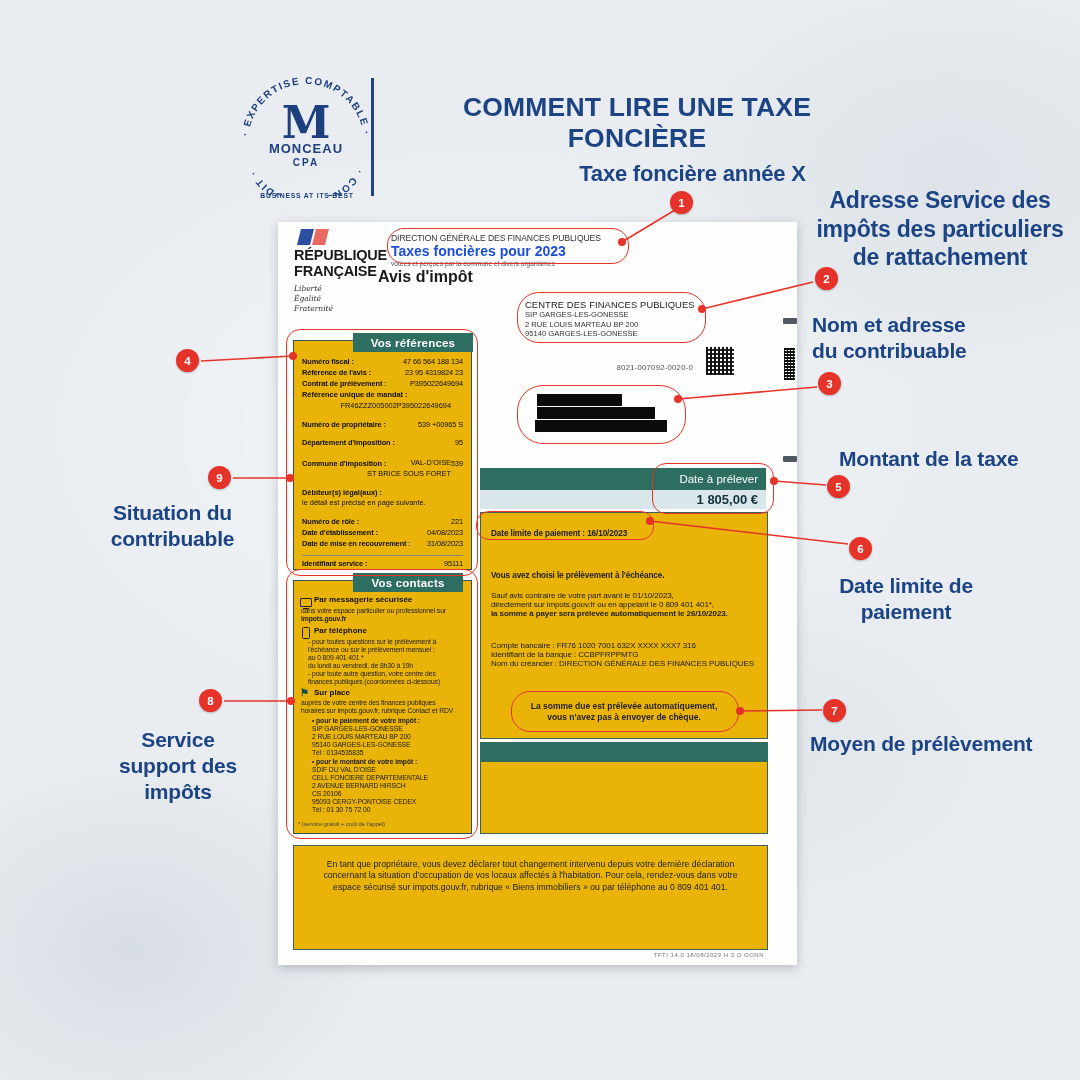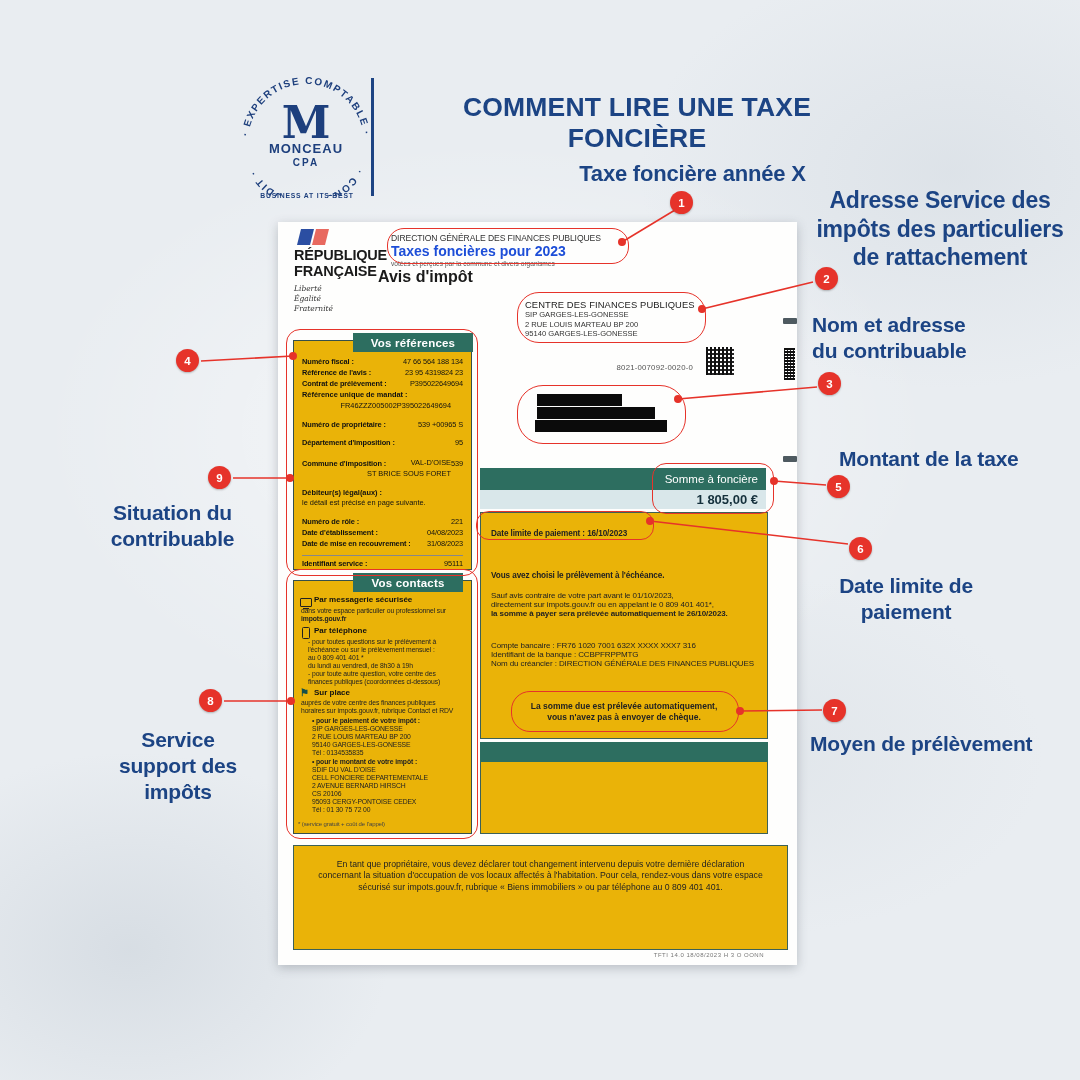--- a/index.html
+++ b/index.html
@@ -272,21 +272,21 @@
       <div class="cline" style="left:18px;top:185px;">SDIF DU VAL D'OISE</div>
       <div class="cline" style="left:18px;top:193px;">CELL FONCIERE DEPARTEMENTALE</div>
       <div class="cline" style="left:18px;top:201px;">2 AVENUE BERNARD HIRSCH</div>
       <div class="cline" style="left:18px;top:209px;">CS 20106</div>
       <div class="cline" style="left:18px;top:217px;">95093 CERGY-PONTOISE CEDEX</div>
       <div class="cline" style="left:18px;top:225px;">Tél : 01 30 75 72 00</div>
 
       <div class="cline" style="left:4px;top:240px;font-size:6px;color:#444;">* (service gratuit + coût de l'appel)</div>
     </div>
 
-    <div class="somme-dark">Somme à foncière</div>
+    <div class="somme-dark">Date à prélever</div>
     <div class="somme-light">1 805,00 €</div>
 
     <div class="panel" style="left:202px;top:290px;width:286px;height:225px;border-color:#3c6158;">
       <div class="pline" style="top:16px;font-weight:bold;font-size:8.2px;">Date limite de paiement : 16/10/2023</div>
       <div class="pline" style="top:58px;font-weight:bold;font-size:8.2px;">Vous avez choisi le prélèvement à l'échéance.</div>
       <div class="pline" style="top:78px;">Sauf avis contraire de votre part avant le  01/10/2023,</div>
       <div class="pline" style="top:87px;">directement sur impots.gouv.fr ou en appelant le 0 809 401 401*,</div>
       <div class="pline" style="top:96px;font-weight:bold;">la somme à payer sera prélevée automatiquement le 26/10/2023.</div>
       <div class="pline" style="top:128px;">Compte bancaire : FR76 1020 7001 632X XXXX XXX7 316</div>
       <div class="pline" style="top:137px;">Identifiant de la banque : CCBPFRPPMTG</div>
@@ -294,20 +294,20 @@
       <div class="auto-note" style="top:188px;">
         <div>La somme due est prélevée automatiquement,</div>
         <div>vous n'avez pas à envoyer de chèque.</div>
       </div>
     </div>
 
     <div class="panel" style="left:202px;top:520px;width:286px;height:90px;border-color:#3c6158;">
       <div style="position:absolute;left:-1px;top:-1px;right:-1px;height:20px;background:#2d6e60;"></div>
     </div>
 
-    <div class="panel" style="left:15px;top:623px;width:473px;height:103px;border-color:#3c6158;padding-left:20px;">
+    <div class="panel" style="left:15px;top:623px;width:473px;height:103px;border-color:#3c6158;">
       <div class="bottom-par">En tant que propriétaire, vous devez déclarer tout changement intervenu depuis votre dernière déclaration concernant la situation d'occupation de vos locaux affectés à l'habitation. Pour cela, rendez-vous dans votre espace sécurisé sur impots.gouv.fr, rubrique « Biens immobiliers » ou par téléphone au 0 809 401 401.</div>
     </div>
 
     <div class="print-ref">TFTI 14.0 18/08/2023 H 3  O OONN</div>
   </div>
 
 </div>
 
 </body></html>

